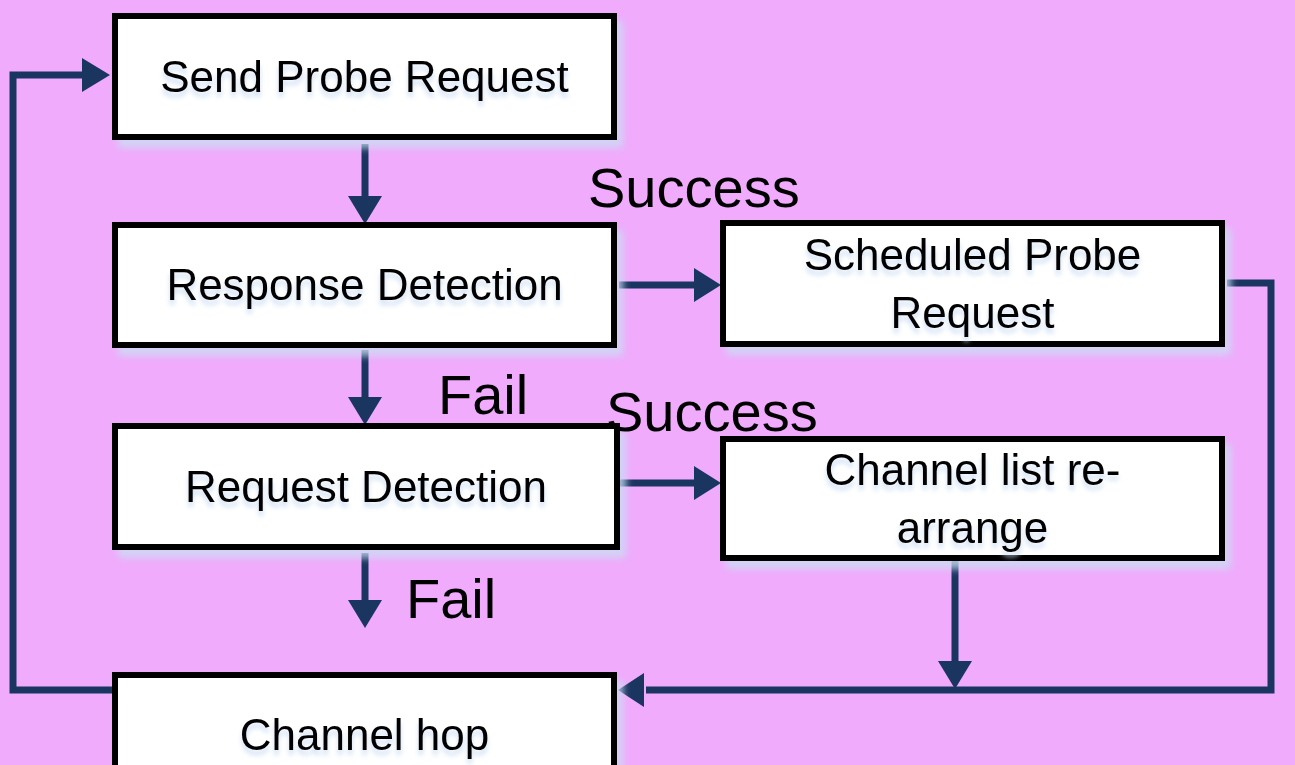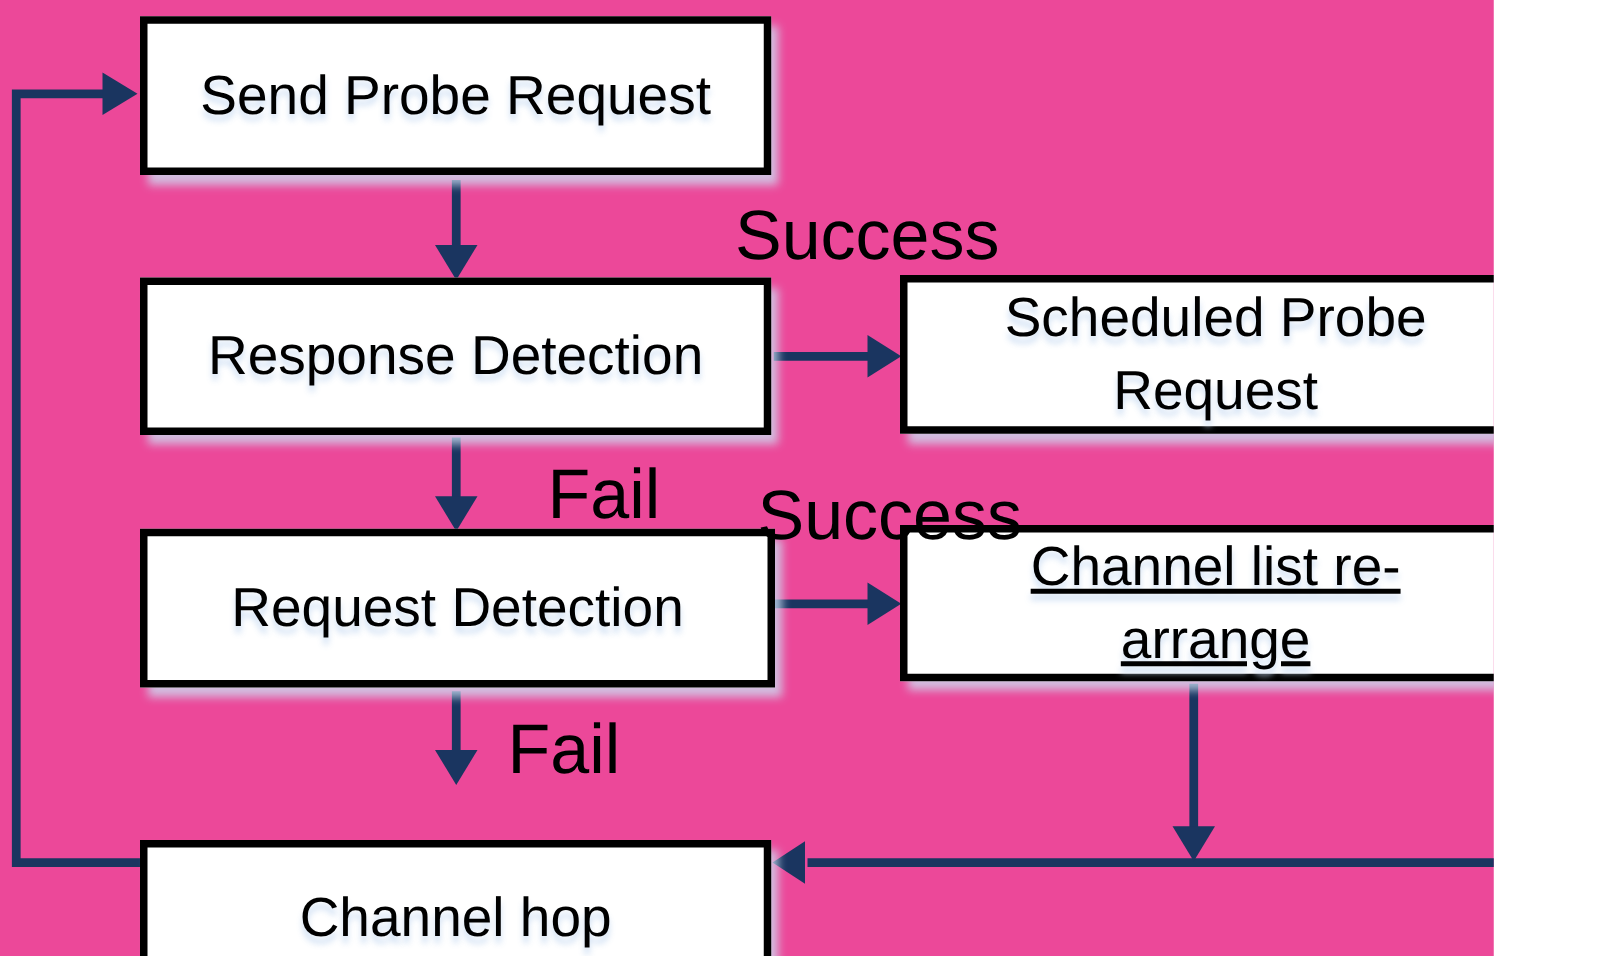--- a/index.html
+++ b/index.html
@@ -1,19 +1,19 @@
 <!DOCTYPE html>
 <html><head>
 <meta charset="utf-8">
 <style>
   html,body{margin:0;padding:0;background:#ffffff;}
   .canvas{
     position:relative;
-    width:1195px;height:765px;
-    background:#ec4899;
+    width:1295px;height:765px;
+    background:#f0abfc;
     font-family:"Liberation Sans",sans-serif;
     overflow:hidden;
   }
   .connector-layer{
     position:absolute;left:0;top:0;width:1295px;height:765px;
   }
   .node{
     position:absolute;
     box-sizing:border-box;
     border:6px solid #000000;
@@ -24,21 +24,21 @@
     line-height:1.3;
     box-shadow:6px 8px 7px rgba(203,220,243,0.8);
   }
   .node .node-label{
     text-shadow:0 5px 5px rgba(200,218,242,0.9);
   }
   .n1{left:112px;top:13px;width:505px;height:127px;}
   .n2{left:112px;top:222px;width:505px;height:126px;}
   .n3{left:720px;top:220px;width:505px;height:127px;}
   .n4{left:112px;top:423px;width:508px;height:127px;}
-  .n5{left:720px;top:420px;width:505px;height:125px;text-decoration:underline;}
+  .n5{left:720px;top:436px;width:505px;height:125px;}
   .n6{left:112px;top:627px;width:505px;height:126px;margin-top:45px;}
   .n3 .node-label{max-width:420px;}
   .n5 .node-label{max-width:300px;}
   .edge-label{
     position:absolute;
     font-size:56px;color:#000000;
     white-space:nowrap;
   }
   .lbl-success-1{left:588px;top:155px;}
   .lbl-fail-1{left:438px;top:362px;}

